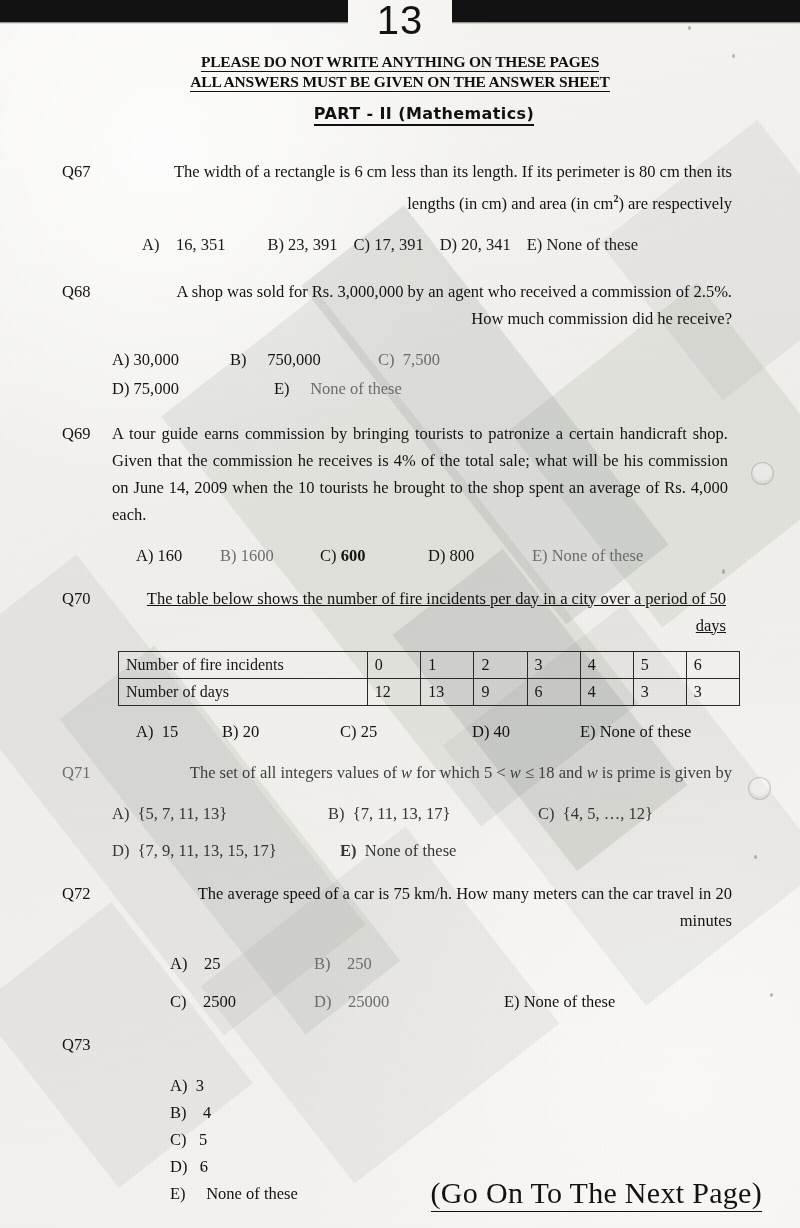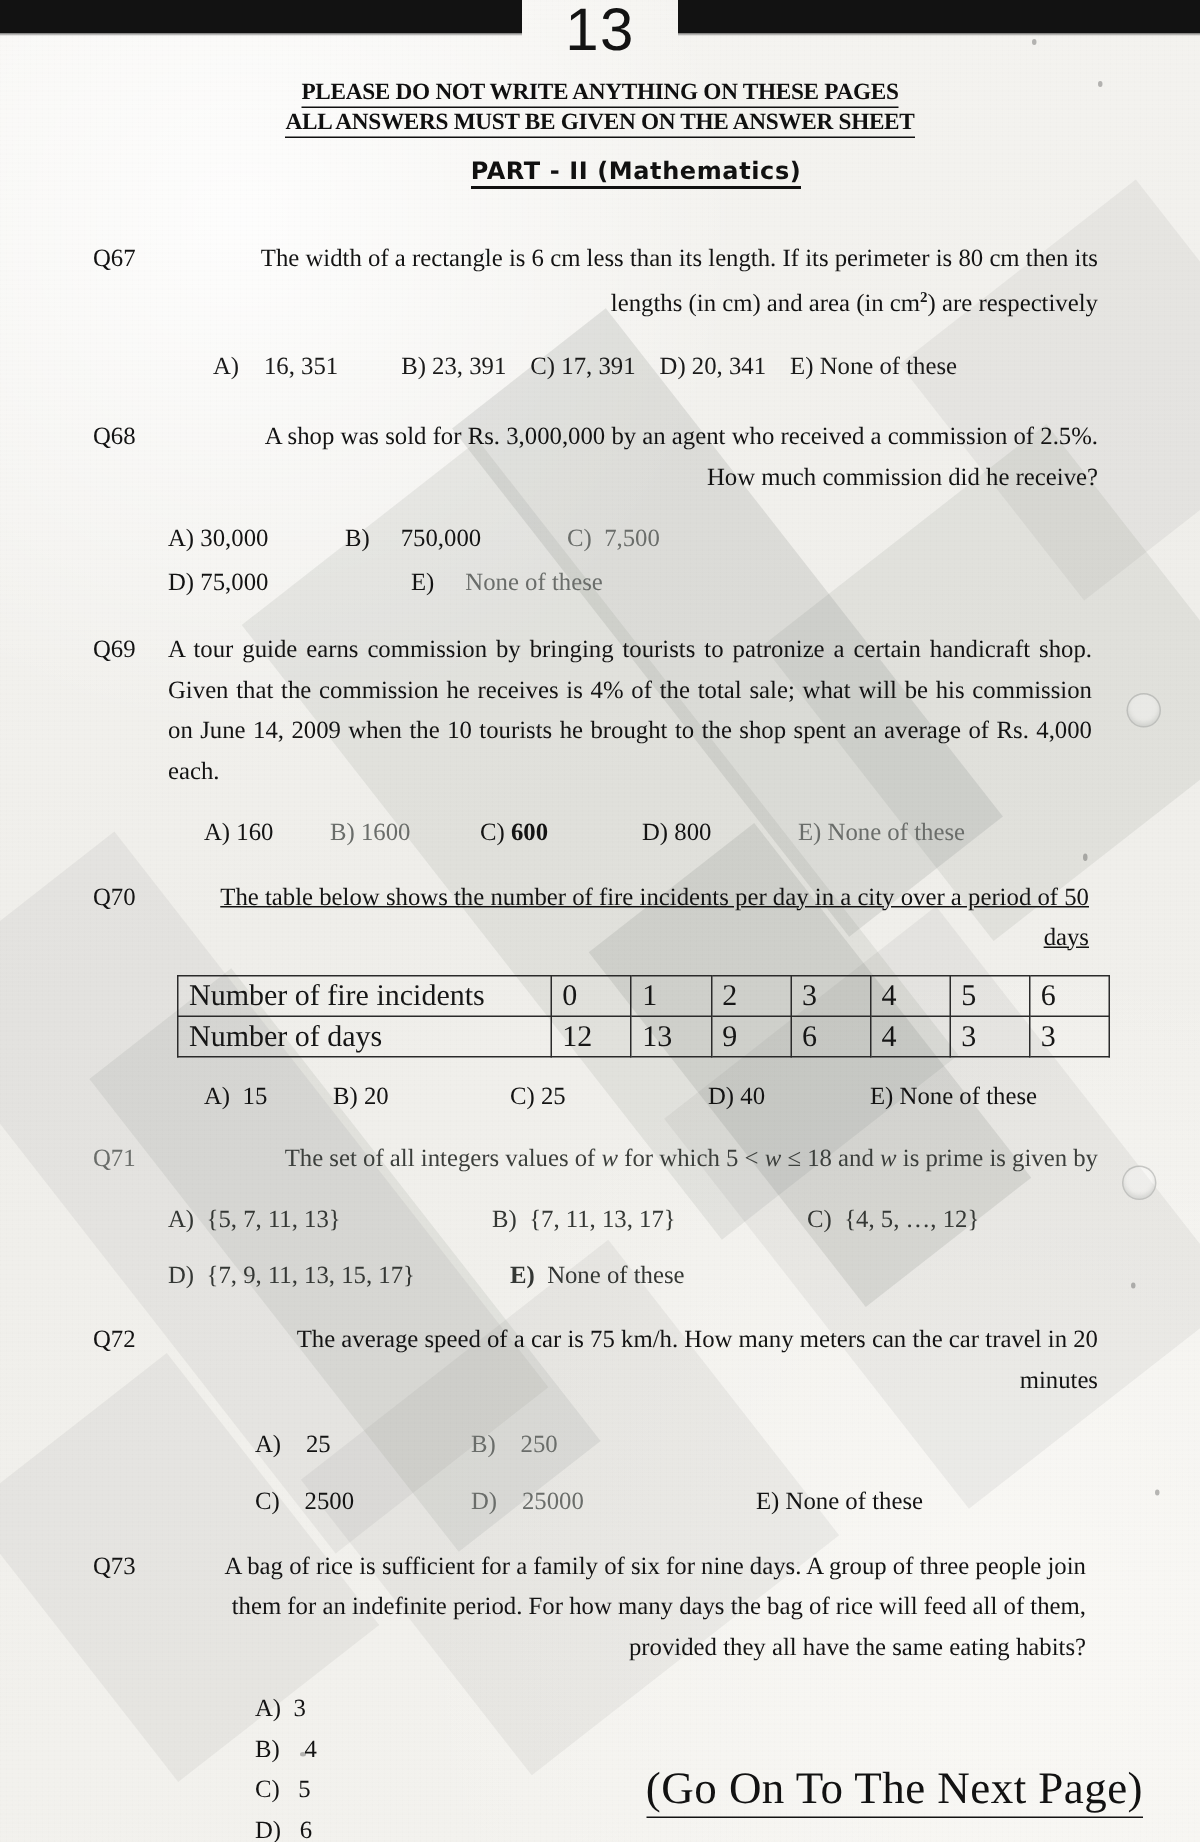--- a/index.html
+++ b/index.html
@@ -165,21 +165,21 @@
   .opt-ink-1 { color: #1a1a1a; }
   .faded  { color: #6a6d6a; }
   .bolder { font-weight: bold; }
 
   
   .tbl-wrap {
     margin: 12px 0 0 118px;
   }
   table.fire {
     border-collapse: collapse;
-    font-size: 20px;
+    font-size: 16px;
     color: #161616;
   }
   table.fire td {
     border: 1.3px solid #2a2a2a;
     padding: 1px 6px;
     line-height: 24px;
     height: 24px;
   }
   table.fire td.lab {
     width: 240px;
@@ -402,21 +402,20 @@
       <div class="opts" style="padding-left:170px; margin-top:11px;">
         <span class="o" style="width:144px"><span class="lbl">C)</span>&nbsp;&nbsp;&nbsp;&nbsp;<span>2500</span></span>
         <span class="o faded" style="width:190px"><span class="lbl">D)</span>&nbsp;&nbsp;&nbsp;&nbsp;<span>25000</span></span>
         <span class="o"><span class="lbl">E)</span>&nbsp;<span>None of these</span></span>
       </div>
     </div>
 
     <div class="q">
       <div class="q-row">
         <div class="q-num">Q73</div>
-        <div class="q-body nojust" style="padding-right:16px;">A bag of rice is sufficient for a family of six for nine days. A group of three people join them for an indefinite period. For how many days the bag of rice will feed all of them, provided they all have the same eating habits?</div>
       </div>
       <div class="opts" style="padding-left:170px; margin-top:14px;flex-direction:column;">
         <span class="o" style="width:94px"><span class="lbl">A)</span>&nbsp;&nbsp;<span>3</span></span>
         <span class="o" style="width:92px"><span class="lbl">B)</span>&nbsp;&nbsp;&nbsp;&nbsp;<span>4</span></span>
         <span class="o" style="width:76px"><span class="lbl">C)</span>&nbsp;&nbsp;&nbsp;<span>5</span></span>
         <span class="o" style="width:82px"><span class="lbl">D)</span>&nbsp;&nbsp;&nbsp;<span>6</span></span>
         <span class="o"><span class="lbl">E)</span>&nbsp;&nbsp;&nbsp;&nbsp;&nbsp;<span>None of these</span></span>
       </div>
     </div>
 

